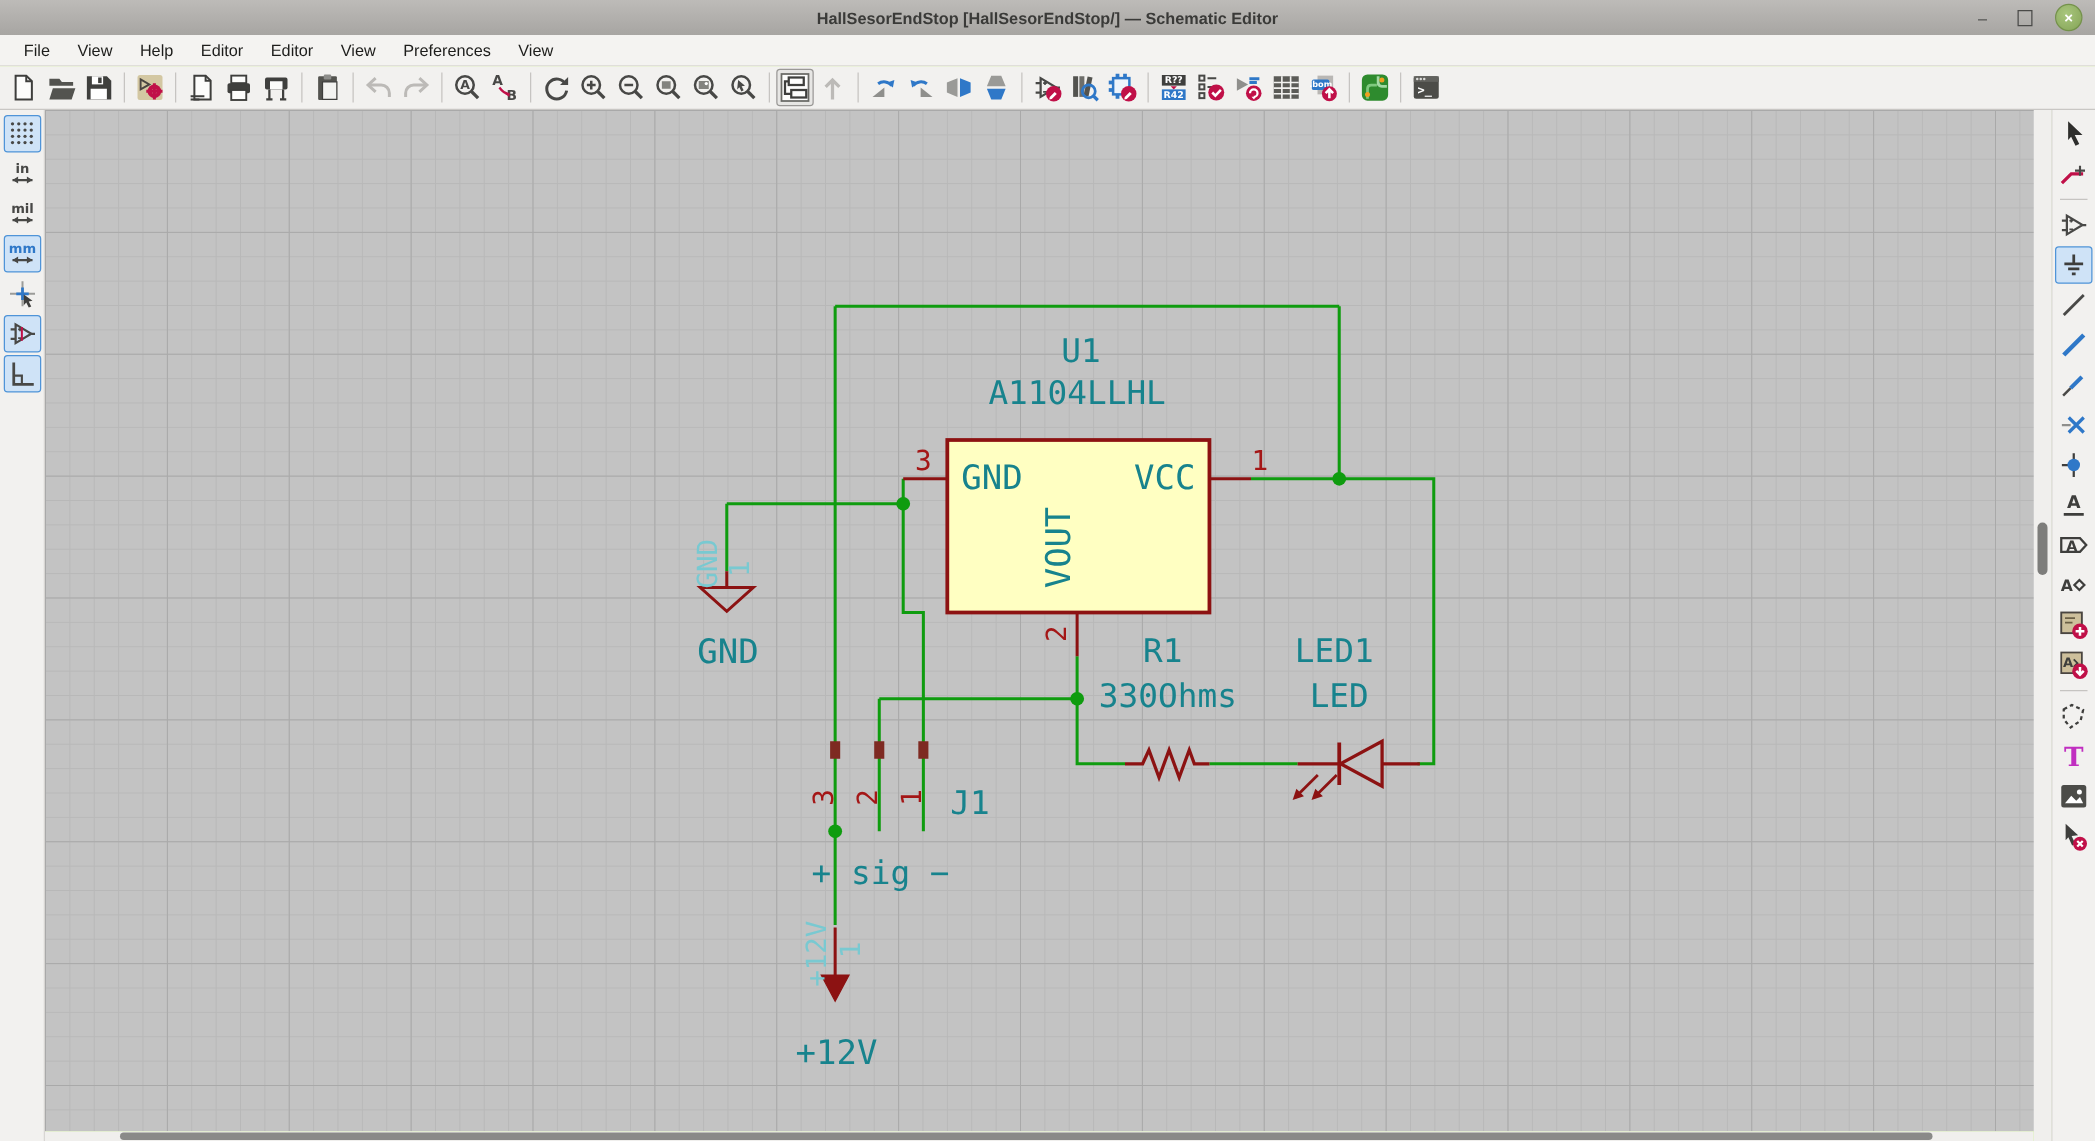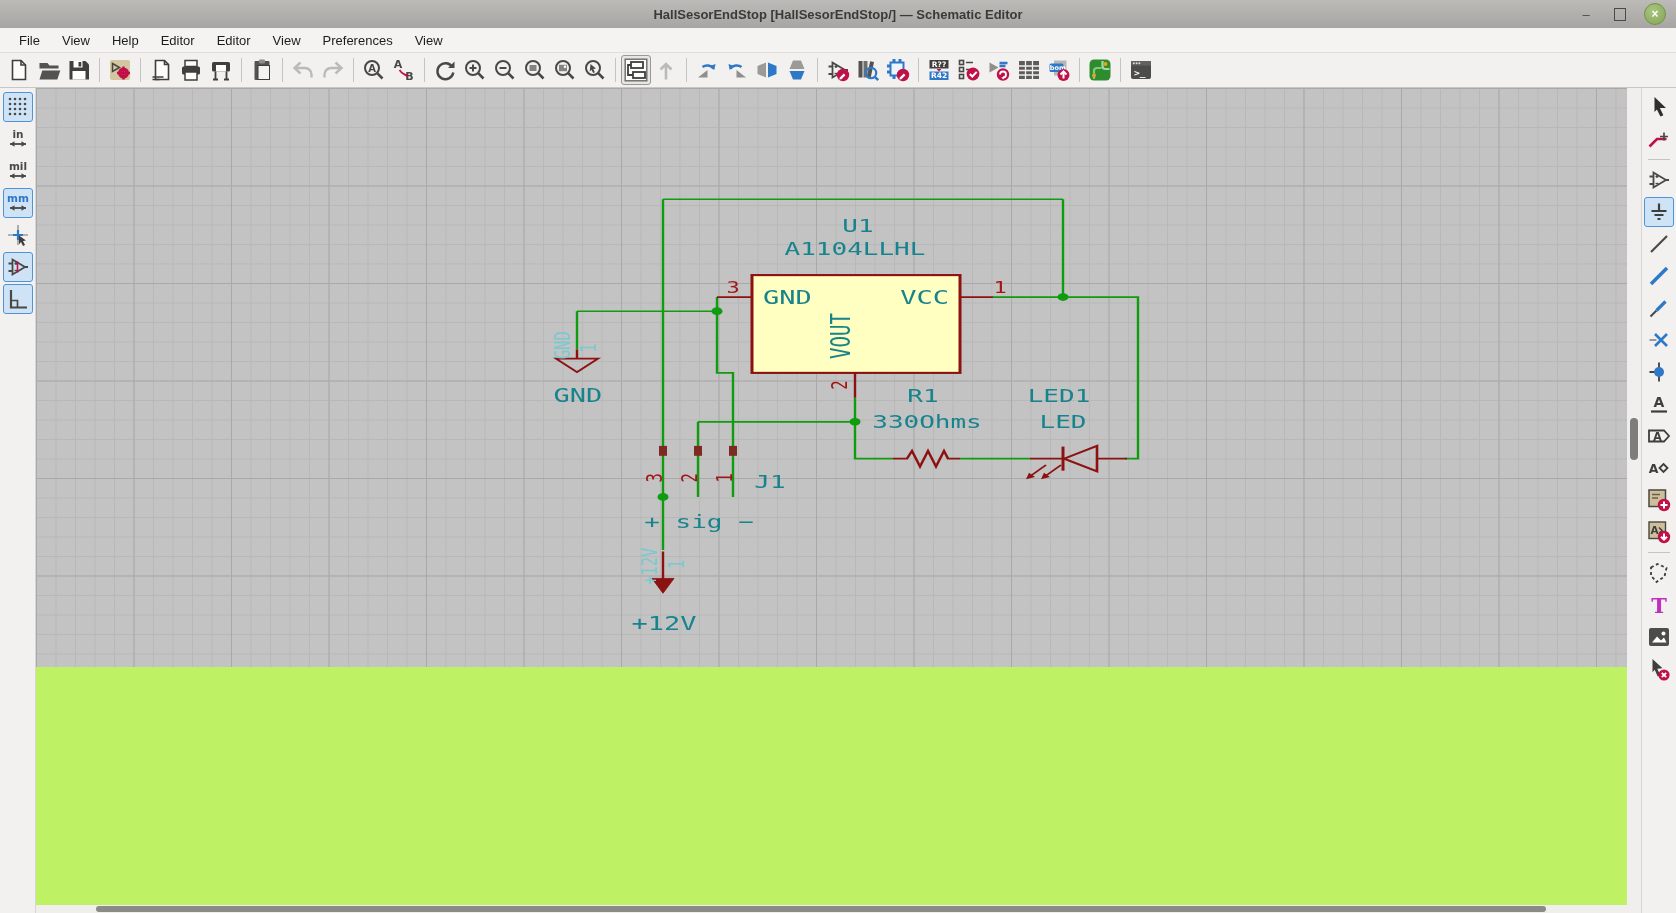--- a/index.html
+++ b/index.html
@@ -33,28 +33,28 @@
   .tbtn.active{background:#cfe3f7;border-color:#4f94d8;}
   .tbtn.pressed{background:#e7e6e4;border-color:#9a9896;}
   
   .sidebar{position:absolute;background:#f2f1ef;display:flex;flex-direction:column;
     align-items:center;box-sizing:border-box;padding-top:3px;}
   .sidebar.left{left:0;top:88px;width:36px;height:825px;border-right:1px solid #d8d6d3;}
   .sidebar.right{left:1641px;top:88px;width:35px;height:825px;border-left:1px solid #d8d6d3;}
   .sidebar .tbtn{width:30px;height:30px;margin:1px 0;}
   .ssep{height:1px;width:22px;background:#c6c4c1;margin:4px 0;flex:none;}
   
-  .canvas{position:absolute;left:36px;top:88px;width:1591px;height:579px;
+  .canvas{position:absolute;left:36px;top:88px;width:1591px;height:817px;
     background-color:#c3c3c3;
     background-image:
       linear-gradient(to right,#a9a9a9 1px,transparent 1px),
       linear-gradient(to bottom,#a9a9a9 1px,transparent 1px),
       linear-gradient(to right,#b8b8b8 1px,transparent 1px),
       linear-gradient(to bottom,#b8b8b8 1px,transparent 1px);
-    background-size:97.5px 97.5px,97.5px 97.5px,19.5px 19.5px,19.5px 19.5px;}
+    background-size:97.5px 97.5px,97.5px 97.5px,19.5px 19.5px,19.5px 19.5px;padding-left:13px;}
   .canvas svg{position:absolute;left:0;top:0;width:100%;height:100%;}
   .sch text{font-family:"DejaVu Sans Mono",monospace;}
   
   .vscroll{position:absolute;left:1627px;top:88px;width:14px;height:825px;background:#f0efed;}
   .vthumb{position:absolute;left:3px;top:330px;width:8px;height:42px;background:#7d7d7b;border-radius:4px;}
   .hscroll{position:absolute;left:36px;top:905px;width:1591px;height:8px;background:#f0efed;}
   .hthumb{position:absolute;left:60px;top:1px;width:1450px;height:6px;background:#8a8a88;border-radius:3px;}
 </style>
 </head>
 <body>

